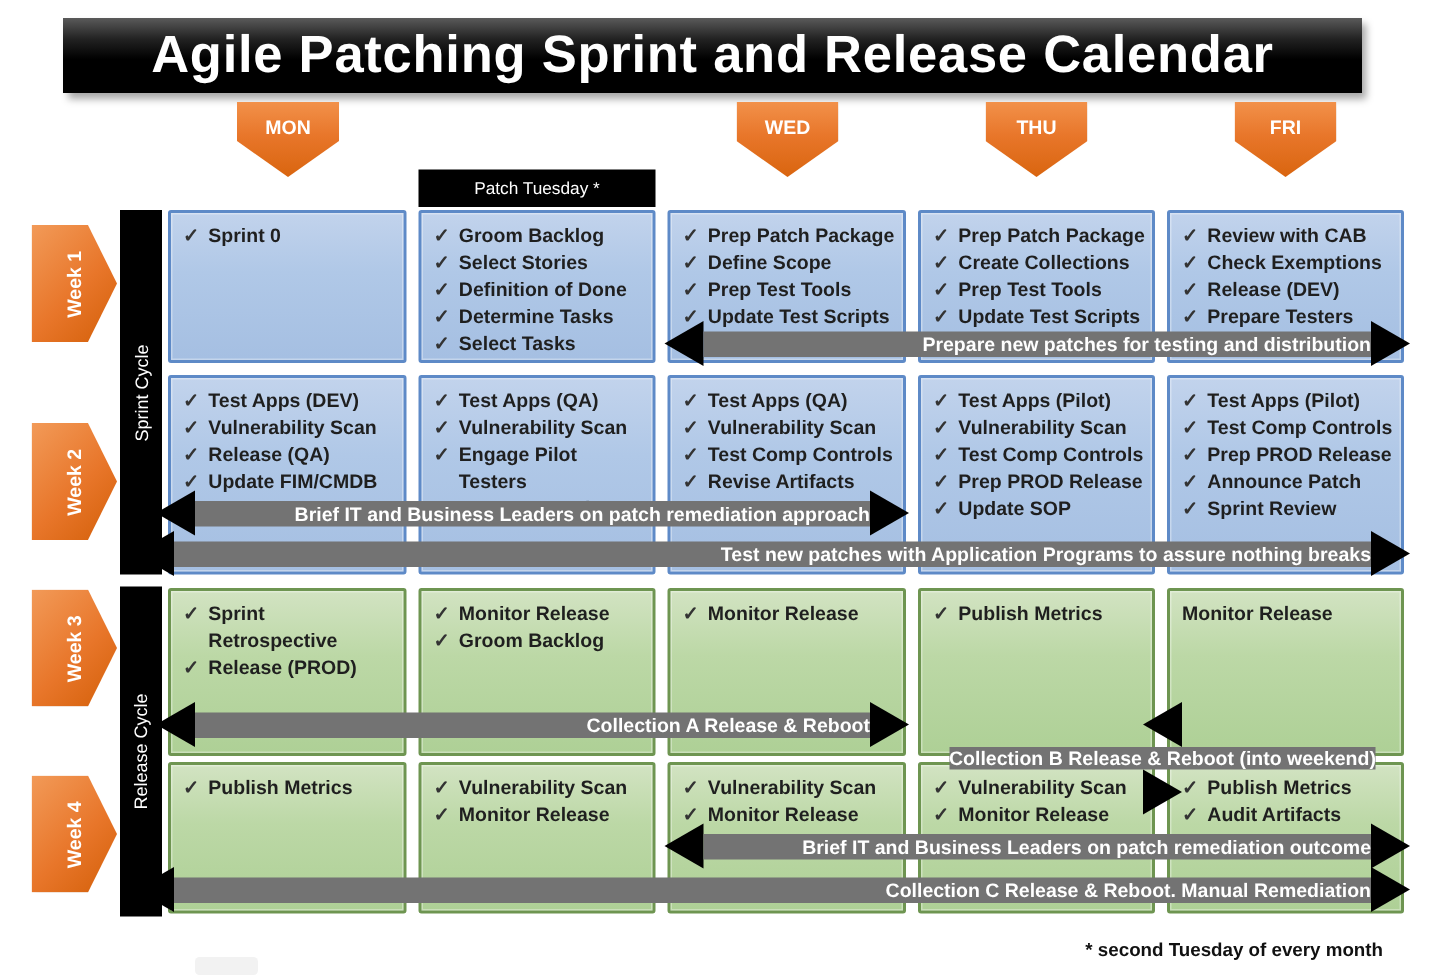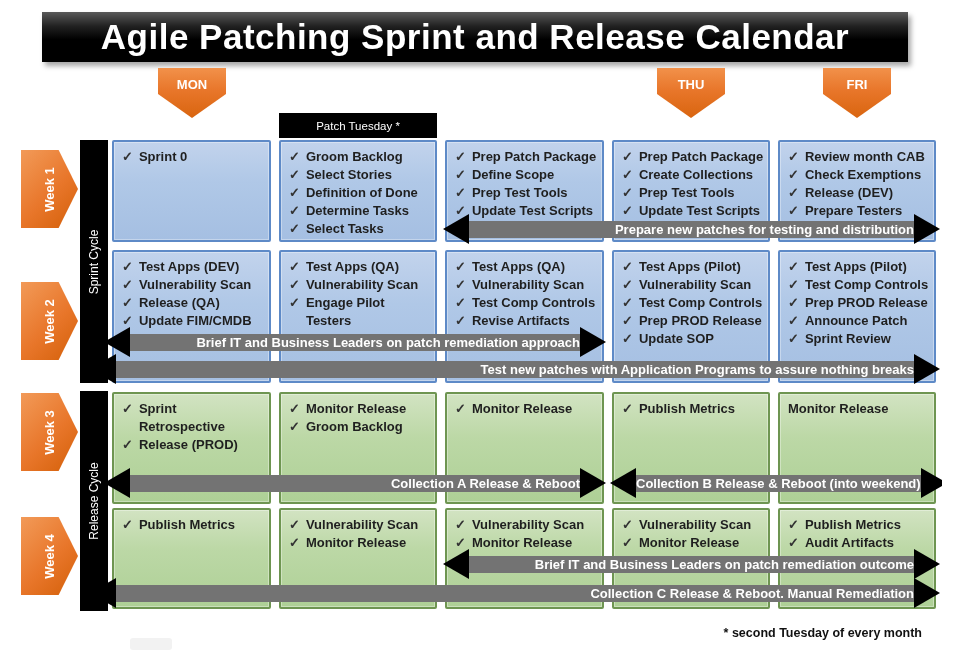--- a/index.html
+++ b/index.html
@@ -65,20 +65,23 @@
 </head>
 <body>
 
 <div id="canvas">
 
   <div class="title-bar">Agile Patching Sprint and Release Calendar</div>
 
   <div class="day-marker" style="left:158px;">
       <span>MON</span>
     </div>
+  <div class="day-marker" style="left:491px;">
+      <span>WED</span>
+    </div>
   <div class="day-marker" style="left:657px;">
       <span>THU</span>
     </div>
   <div class="day-marker" style="left:823px;">
       <span>FRI</span>
     </div>
 
   <div class="patch-box">Patch Tuesday *</div>
 
   <div class="week-arrow" style="top:150px;">
@@ -170,21 +173,21 @@
         <li>
           <span class="check">✓</span>
           <span class="txt">Update Test Scripts</span>
         </li>
       </ul>
     </div>
   <div class="cell blue" style="left:778px;top:140px;width:158px;height:102px;">
       <ul class="items">
         <li>
           <span class="check">✓</span>
-          <span class="txt">Review month CAB</span>
+          <span class="txt">Review with CAB</span>
         </li>
         <li>
           <span class="check">✓</span>
           <span class="txt">Check Exemptions</span>
         </li>
         <li>
           <span class="check">✓</span>
           <span class="txt">Release (DEV)</span>
         </li>
         <li>
@@ -433,21 +436,21 @@
   </div>
 
   <div class="banner" style="left:104px;top:468px;width:502px;">
     <span class="head-l"></span>
     <span class="shaft">
         <span>Collection A Release &amp; Reboot</span>
       </span>
     <span class="head-r"></span>
   </div>
 
-  <div class="banner" style="left:610px;top:468px;width:330px;">
+  <div class="banner" style="left:610px;top:468px;width:330px;flex-direction:column;">
     <span class="head-l"></span>
     <span class="shaft">
         <span>Collection B Release &amp; Reboot (into weekend)</span>
       </span>
     <span class="head-r"></span>
   </div>
 
   <div class="banner" style="left:443px;top:549px;width:497px;">
     <span class="head-l"></span>
     <span class="shaft">

